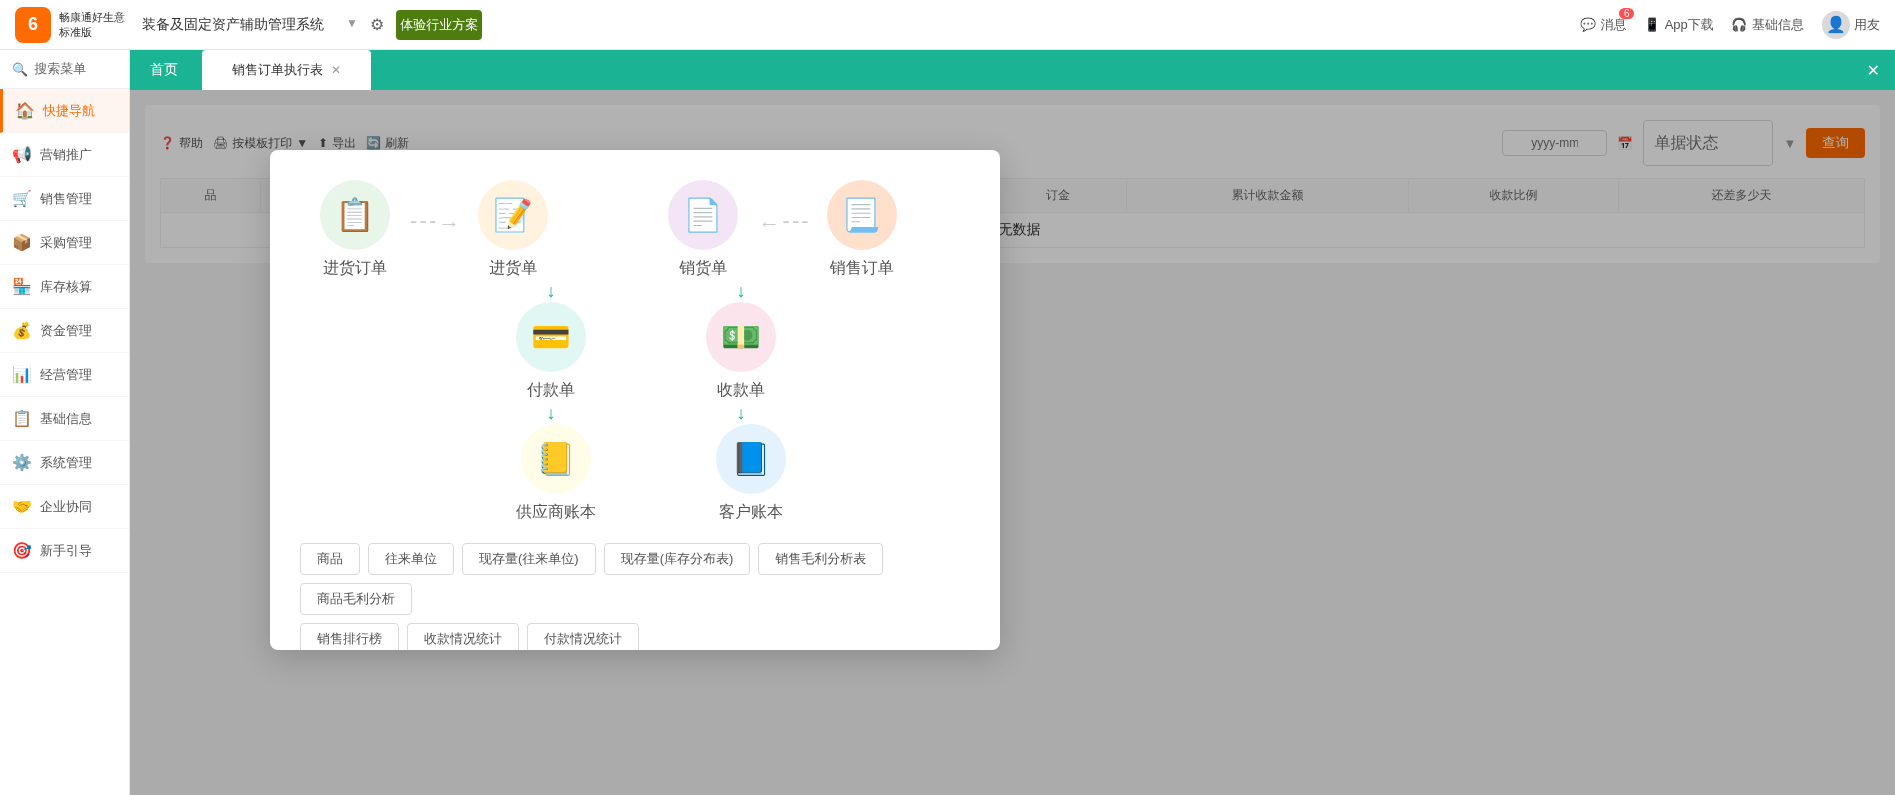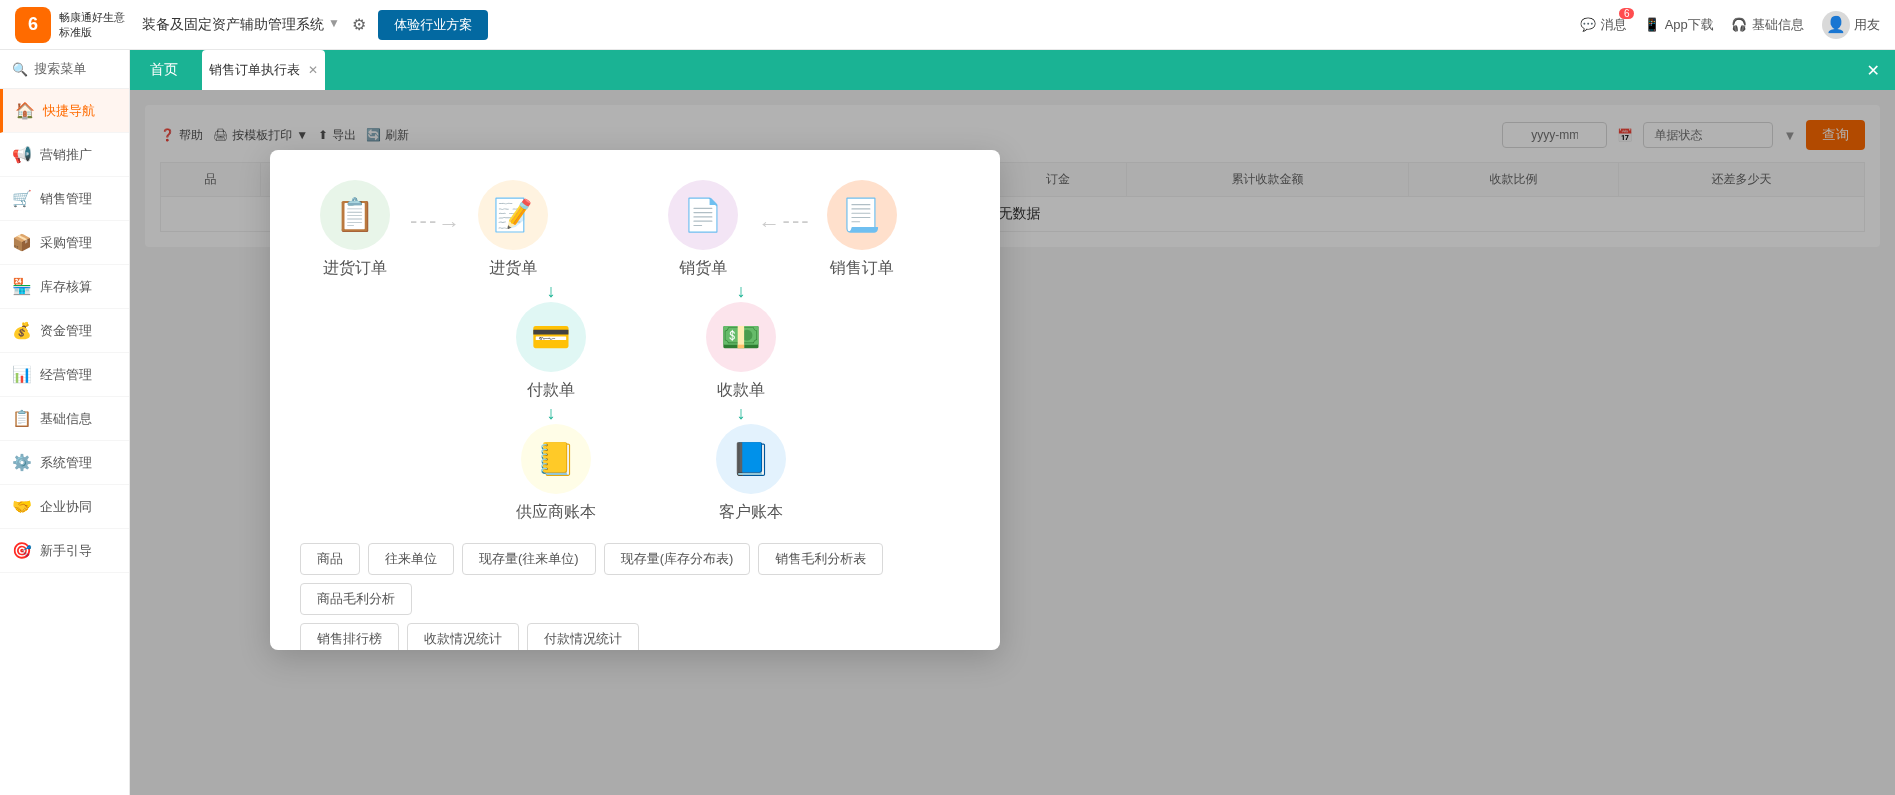--- a/index.html
+++ b/index.html
@@ -11,46 +11,46 @@
     .main-area { display: flex; flex: 1; overflow: hidden; }
     .sidebar { width: 130px; background: #fff; border-right: 1px solid #e8e8e8; display: flex; flex-direction: column; flex-shrink: 0; }
     .content-area { flex: 1; display: flex; flex-direction: column; overflow: hidden; }
     .tab-bar { display: flex; align-items: center; background: #1ab394; height: 40px; flex-shrink: 0; }
     .tab-content { flex: 1; background: #f5f5f5; overflow: auto; position: relative; }
 
     
     .logo-area { display: flex; align-items: center; gap: 8px; width: 115px; }
     .logo-icon { width: 36px; height: 36px; background: #ff6b00; border-radius: 8px; display: flex; align-items: center; justify-content: center; color: white; font-size: 18px; font-weight: bold; }
     .logo-text { font-size: 11px; color: #333; line-height: 1.3; }
-    .system-title { display: flex; align-items: flex-start; gap: 4px; font-size: 14px; color: #333; font-weight: 500; }
+    .system-title { display: flex; align-items: flex-start; gap: 22px; font-size: 14px; color: #333; font-weight: 500; }
     .title-dropdown { color: #999; font-size: 12px; cursor: pointer; }
     .gear-btn { color: #666; cursor: pointer; font-size: 16px; }
-    .experience-btn { background: #0369a1; color: white; border: none; padding: 6px 16px; border-radius: 4px; cursor: pointer; font-size: 13px; }
+    .experience-btn { background: #4d7c0f; color: white; border: none; padding: 6px 4px; border-radius: 4px; cursor: pointer; font-size: 13px; }
     .top-right { margin-left: auto; display: flex; align-items: center; gap: 18px; }
     .top-right-item { display: flex; align-items: center; gap: 4px; color: #555; cursor: pointer; font-size: 13px; position: relative; }
     .badge { background: #ff4d4f; color: white; border-radius: 10px; font-size: 10px; padding: 0 5px; position: absolute; top: -8px; right: -8px; }
     .avatar { width: 28px; height: 28px; border-radius: 50%; background: #d9d9d9; display: flex; align-items: center; justify-content: center; color: #999; font-size: 16px; }
     .search-menu { display: flex; align-items: center; gap: 6px; padding: 10px 12px; color: #666; cursor: pointer; font-size: 13px; border-bottom: 1px solid #f0f0f0; }
     .sidebar-item { display: flex; align-items: center; gap: 8px; padding: 12px 12px; color: #555; cursor: pointer; font-size: 13px; border-bottom: 1px solid #f5f5f5; }
     .sidebar-item.active { background: #fff5f0; color: #ff6b00; border-left: 3px solid #ff6b00; }
     .sidebar-icon { font-size: 16px; }
 
     
     .tab-home { color: white; padding: 0 20px; height: 40px; display: flex; align-items: center; cursor: pointer; font-size: 14px; }
-    .tab-item { background: white; color: #333; padding: 0 7px; height: 40px; display: flex; align-items: center; gap: 8px; cursor: pointer; font-size: 13px; border-radius: 4px 4px 0 0; margin-left: 4px; }
+    .tab-item { background: white; color: #333; padding: 0 30px; height: 40px; display: flex; align-items: center; gap: 8px; cursor: pointer; font-size: 13px; border-radius: 4px 4px 0 0; margin-left: 4px; }
     .tab-close { color: #999; font-size: 12px; cursor: pointer; }
     .tab-close-right { margin-left: auto; color: white; padding: 0 15px; cursor: pointer; font-size: 16px; }
 
     
     .main-panel { background: white; margin: 15px; border-radius: 4px; padding: 15px; }
     .toolbar { display: flex; align-items: center; gap: 10px; margin-bottom: 12px; flex-wrap: wrap; }
     .btn-query { background: #ff6b00; color: white; border: none; padding: 6px 16px; border-radius: 4px; cursor: pointer; }
     .btn-setting { background: #ff6b00; color: white; border: none; padding: 4px 12px; border-radius: 4px; cursor: pointer; font-size: 12px; }
     .date-input { border: 1px solid #d9d9d9; padding: 5px 28px; border-radius: 4px; color: #bbb; font-size: 12px; width: 105px; }
-    .status-select { border: 1px solid #d9d9d9; padding: 5px 10px; border-radius: 4px; color: #ef4444; font-size: 12px; width: 130px; }
+    .status-select { border: 1px solid #d9d9d9; padding: 13px 10px; border-radius: 4px; color: #ef4444; font-size: 16px; width: 130px; }
     .more-cond { color: #1890ff; font-size: 12px; cursor: pointer; }
     .toolbar-action { display: flex; align-items: center; gap: 4px; color: #555; font-size: 12px; cursor: pointer; }
 
     
     .data-table { width: 100%; border-collapse: collapse; font-size: 12px; }
     .data-table th { background: #fafafa; border: 1px solid #f0f0f0; padding: 8px 10px; color: #666; font-weight: 500; text-align: center; }
     .data-table td { border: 1px solid #f0f0f0; padding: 8px 10px; text-align: center; color: #333; }
     .no-data { text-align: center; color: #999; padding: 60px 0; font-size: 14px; }
 
     

